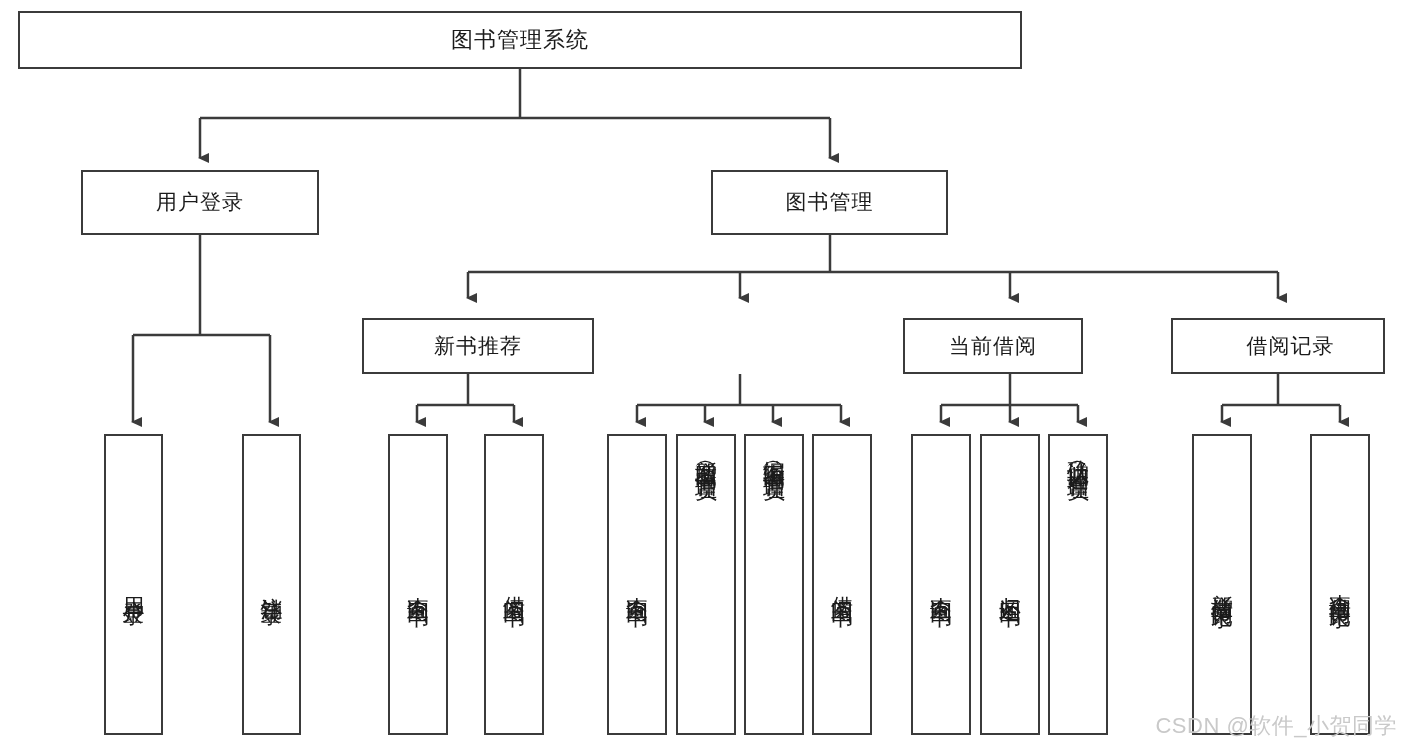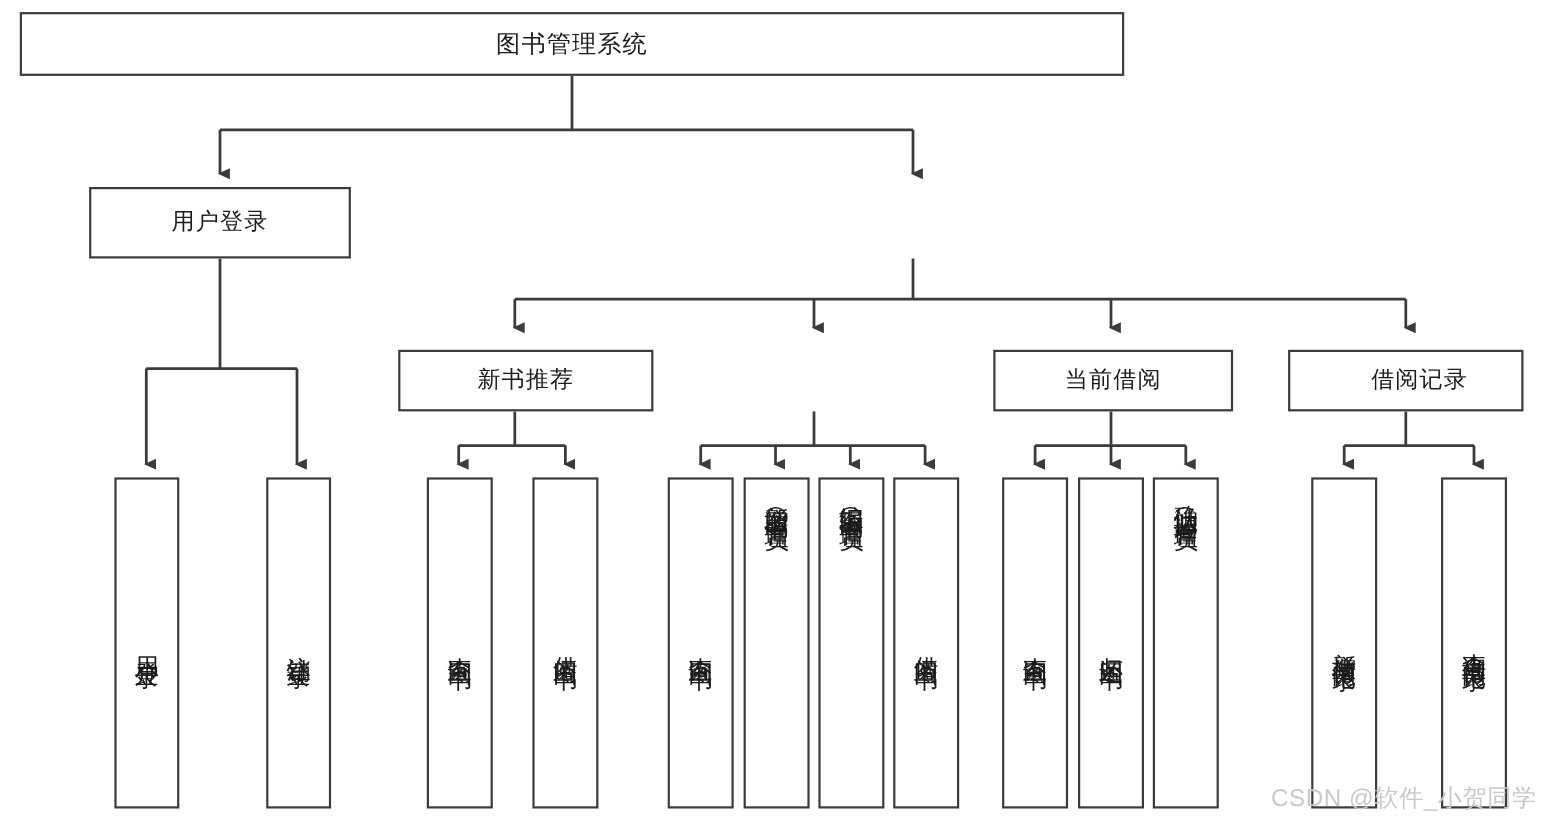--- a/index.html
+++ b/index.html
@@ -134,27 +134,30 @@
   </svg>
 
   <div class="node root horiz" style="left:18px; top:11px; width:1004px; height:58px;">
     <span class="lbl">图书管理系统</span>
   </div>
 
   <div class="node horiz" style="left:81px; top:170px; width:238px; height:65px;">
     <span class="lbl">用户登录</span>
   </div>
 
+  <div class="node horiz" style="left:711px; top:170px; width:237px; height:65px;">
+    <span class="lbl">图书管理</span>
+  </div>
 
   <div class="node horiz" style="left:362px; top:318px; width:232px; height:56px;">
     <span class="lbl">新书推荐</span>
   </div>
 
 
-  <div class="node horiz" style="left:903px; top:318px; width:218px; height:56px;">
+  <div class="node horiz" style="left:903px; top:318px; width:180px; height:56px;">
     <span class="lbl">当前借阅</span>
   </div>
 
   <div class="node horiz" style="left:1171px; top:318px; width:214px; height:56px;padding-left:25px;">
     <span class="lbl">借阅记录</span>
   </div>
 
   <div class="node vert mid" style="left:104px; top:434px; width:59px; height:301px;">
     <span class="lbl">用户登录</span>
   </div>

